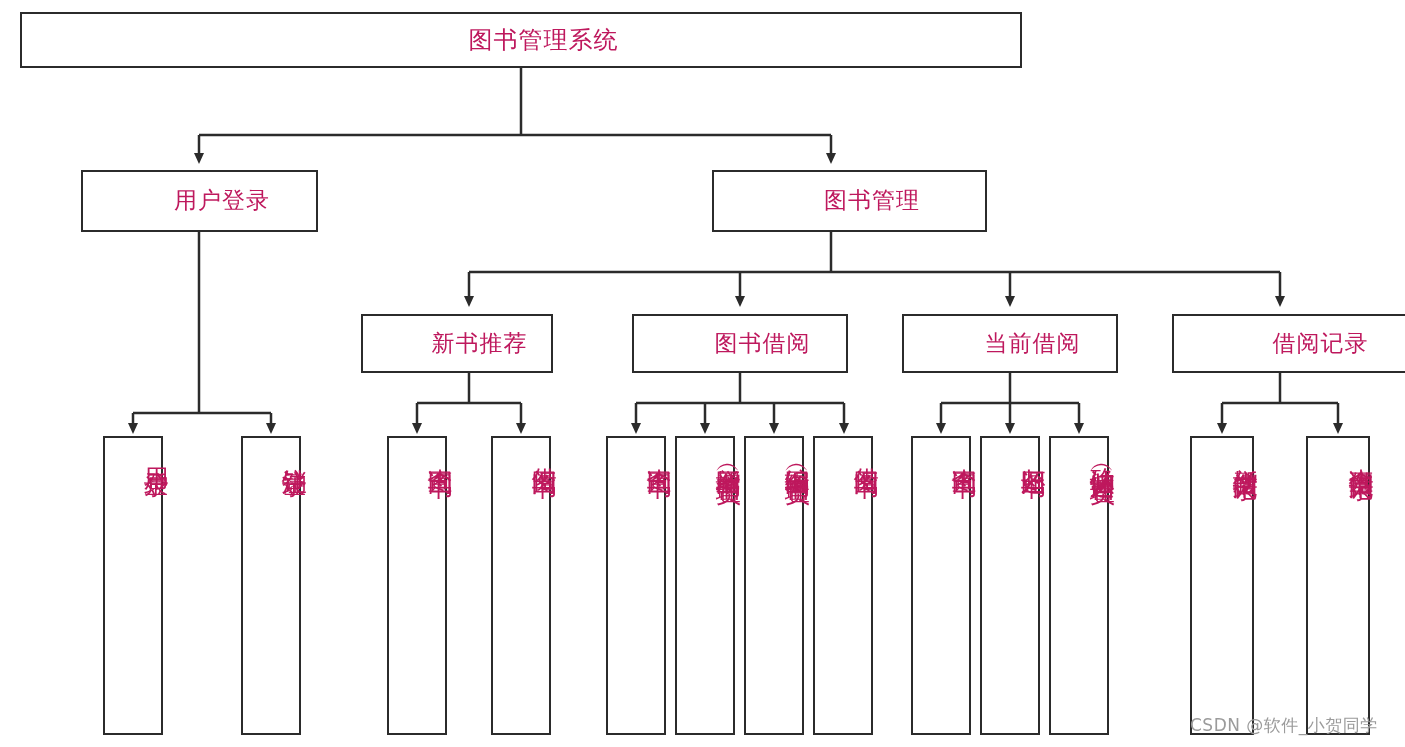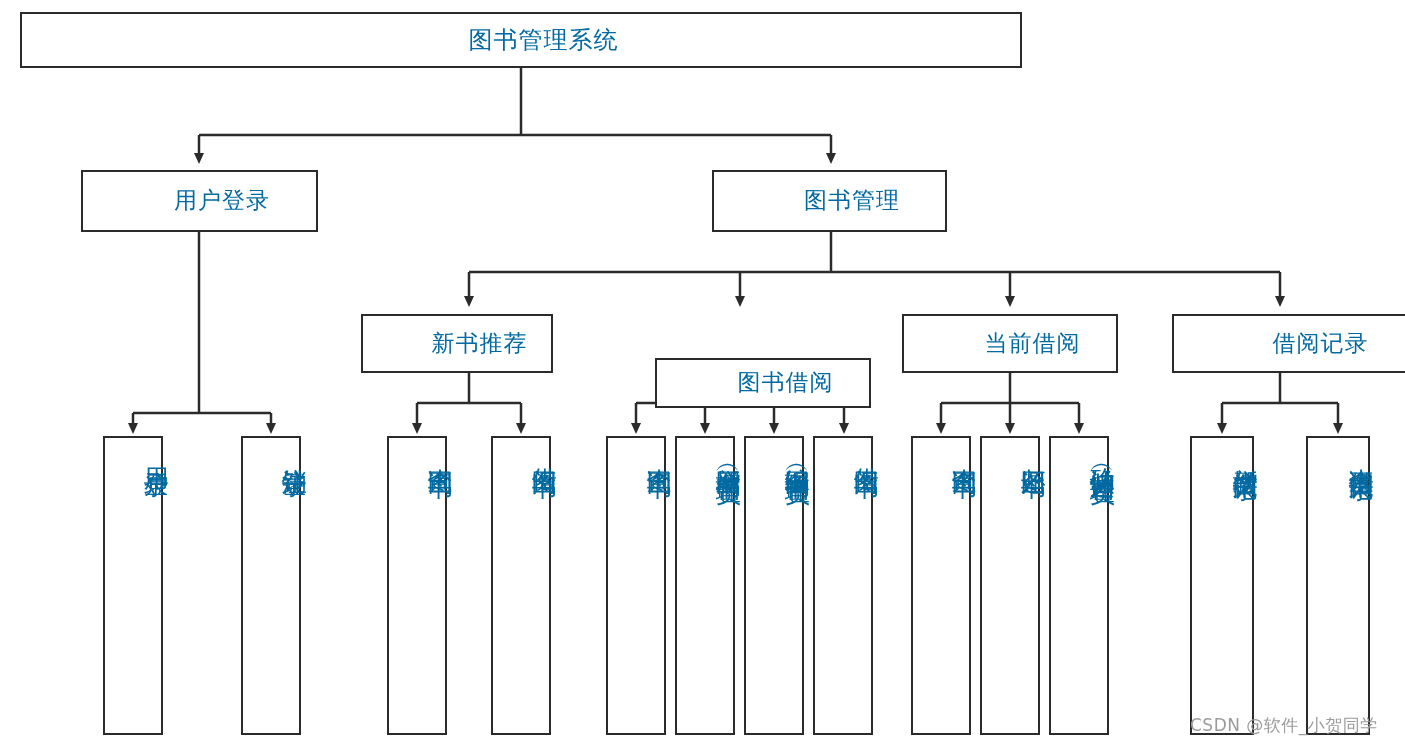--- a/index.html
+++ b/index.html
@@ -27,21 +27,21 @@
     pointer-events: none;
   }
   .node {
     position: absolute;
     box-sizing: border-box;
     border: 2.5px solid #2b2b2b;
     background: #ffffff;
     display: flex;
     align-items: center;
     justify-content: center;
-    color: #0369a1;
+    color: #be185d;
     padding-left: 45px;
   }
   .node .label {
     display: block;
     text-align: center;
     line-height: 1.18;
     white-space: pre;
   }
   
   .node.horiz .label {
@@ -130,28 +130,28 @@
     </g>
   </svg>
 
   <div class="node horiz root" style="left:20px; top:12px; width:1002px; height:56px;">
     <span class="label">图书管理系统</span>
   </div>
 
   <div class="node horiz" style="left:81px; top:170px; width:237px; height:62px;">
     <span class="label">用户登录</span>
   </div>
-  <div class="node horiz" style="left:712px; top:170px; width:235px; height:62px;">
+  <div class="node horiz" style="left:712px; top:170px; width:275px; height:62px;">
     <span class="label">图书管理</span>
   </div>
 
   <div class="node horiz" style="left:361px; top:314px; width:192px; height:59px;">
     <span class="label">新书推荐</span>
   </div>
-  <div class="node horiz" style="left:655px; top:314px; width:216px; height:50px;margin-top:44px;">
+  <div class="node horiz" style="left:632px; top:314px; width:216px; height:59px;">
     <span class="label">图书借阅</span>
   </div>
   <div class="node horiz" style="left:902px; top:314px; width:216px; height:59px;">
     <span class="label">当前借阅</span>
   </div>
   <div class="node horiz" style="left:1172px; top:314px; width:252px; height:59px;">
     <span class="label">借阅记录</span>
   </div>
 
   <div class="node vert" style="left:103px; top:436px; width:60px; height:299px;">

